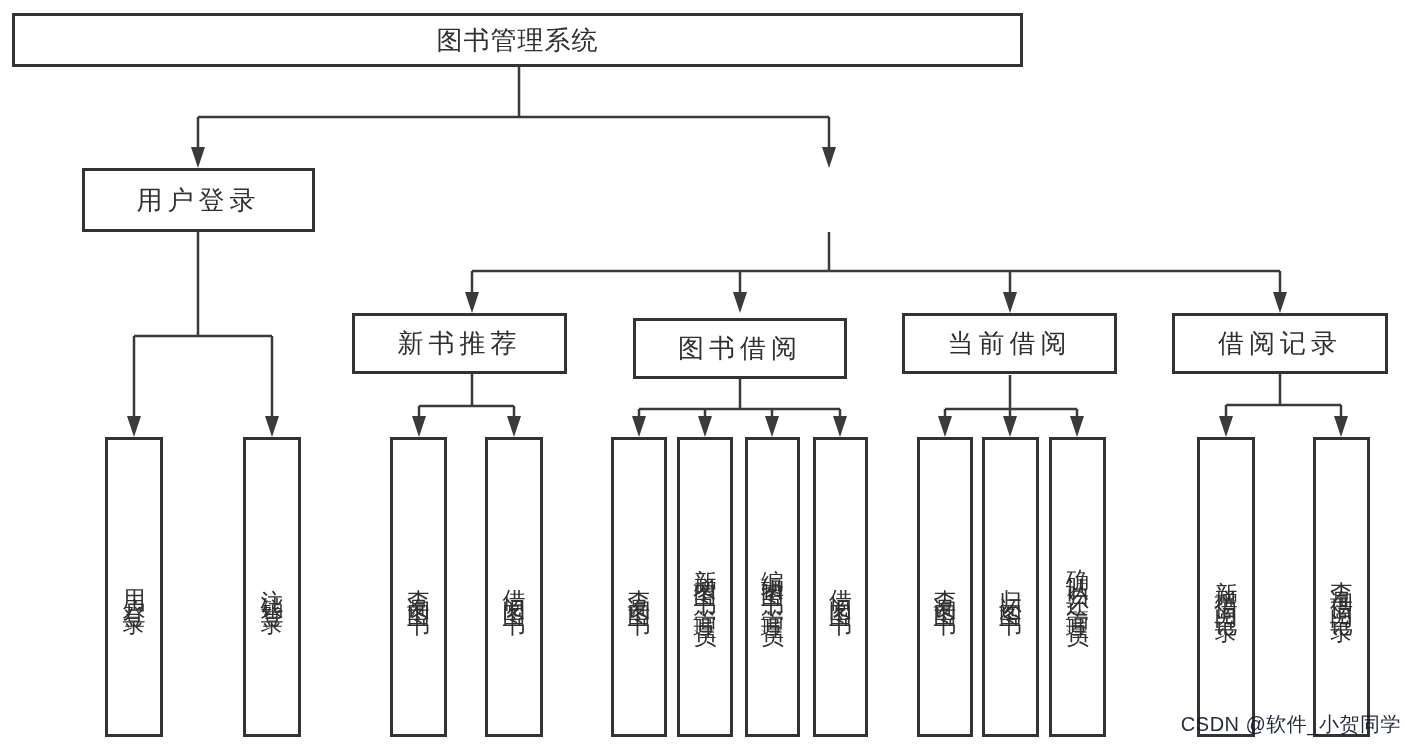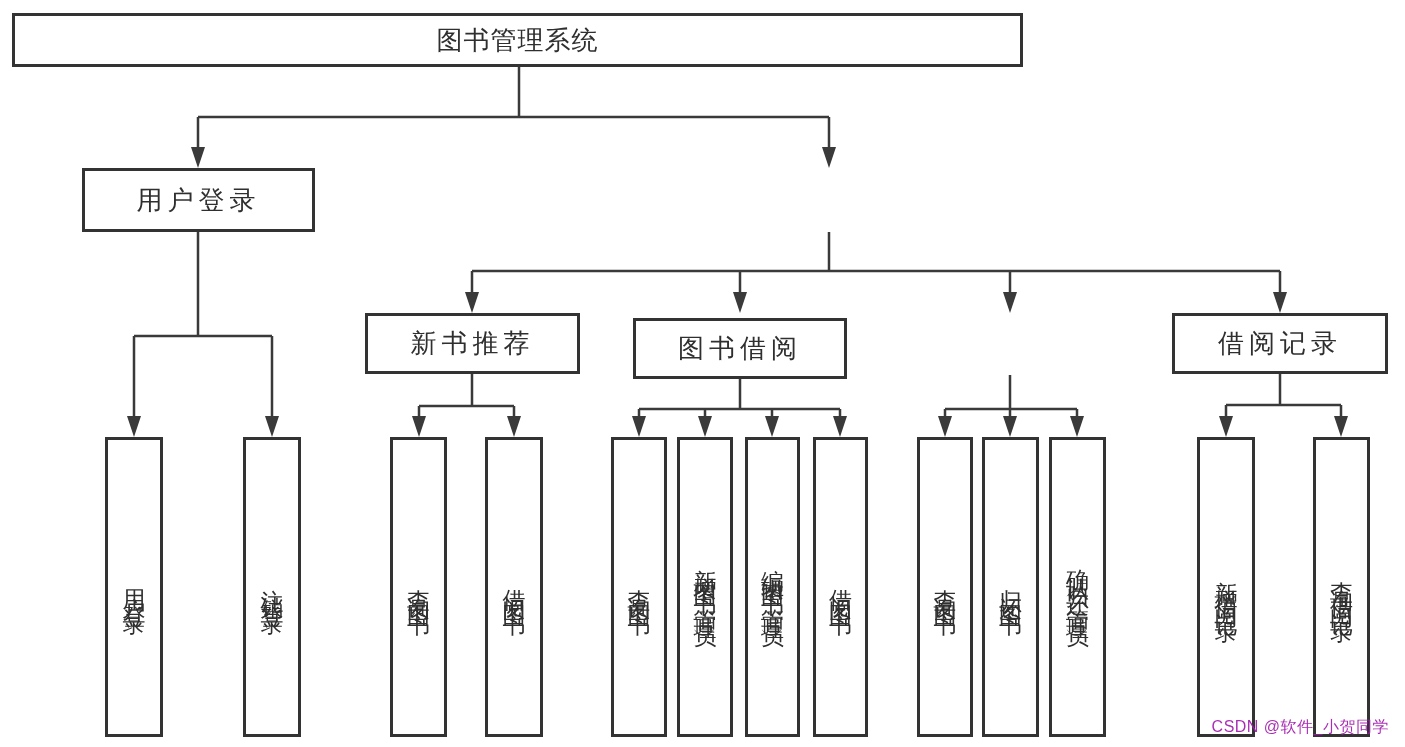--- a/index.html
+++ b/index.html
@@ -49,25 +49,25 @@
     writing-mode: vertical-rl;
     text-orientation: mixed;
     font-size: 23px;
     letter-spacing: 8px;
     line-height: 1;
     color: #2f2f2f;
     white-space: nowrap;
   }
   .watermark {
     position: absolute;
-    right: 16px;
+    right: 4px;
     bottom: 8px;
-    font-size: 16px;
+    font-size: 20px;
     letter-spacing: 0.5px;
-    color: #a21caf;
+    color: #0f172a;
     opacity: 0.92;
     z-index: 10;
     white-space: nowrap;
   }
 </style>
 </head>
 <body>
 
 <div class="canvas">
 
@@ -91,25 +91,28 @@
   </svg>
 
   <div class="node root" style="left:12px;top:13px;width:1011px;height:54px">
     <span>图书管理系统</span>
   </div>
 
   <div class="node branch" style="left:82px;top:168px;width:233px;height:64px">
     <span>用户登录</span>
   </div>
 
-  <div class="node branch" style="left:365px;top:313px;width:215px;height:61px">
+  <div class="node branch" style="left:352px;top:313px;width:215px;height:61px">
     <span>新书推荐</span>
   </div>
   <div class="node branch" style="left:633px;top:318px;width:214px;height:61px">
     <span>图书借阅</span>
+  </div>
+  <div class="node branch" style="left:902px;top:313px;width:215px;height:61px">
+    <span>当前借阅</span>
   </div>
   <div class="node branch" style="left:1172px;top:313px;width:216px;height:61px">
     <span>借阅记录</span>
   </div>
 
   <div class="node leaf" style="left:105px;top:437px;width:58px;height:300px">
     <span>用户登录</span>
   </div>
   <div class="node leaf" style="left:243px;top:437px;width:58px;height:300px">
     <span>注销登录</span>

